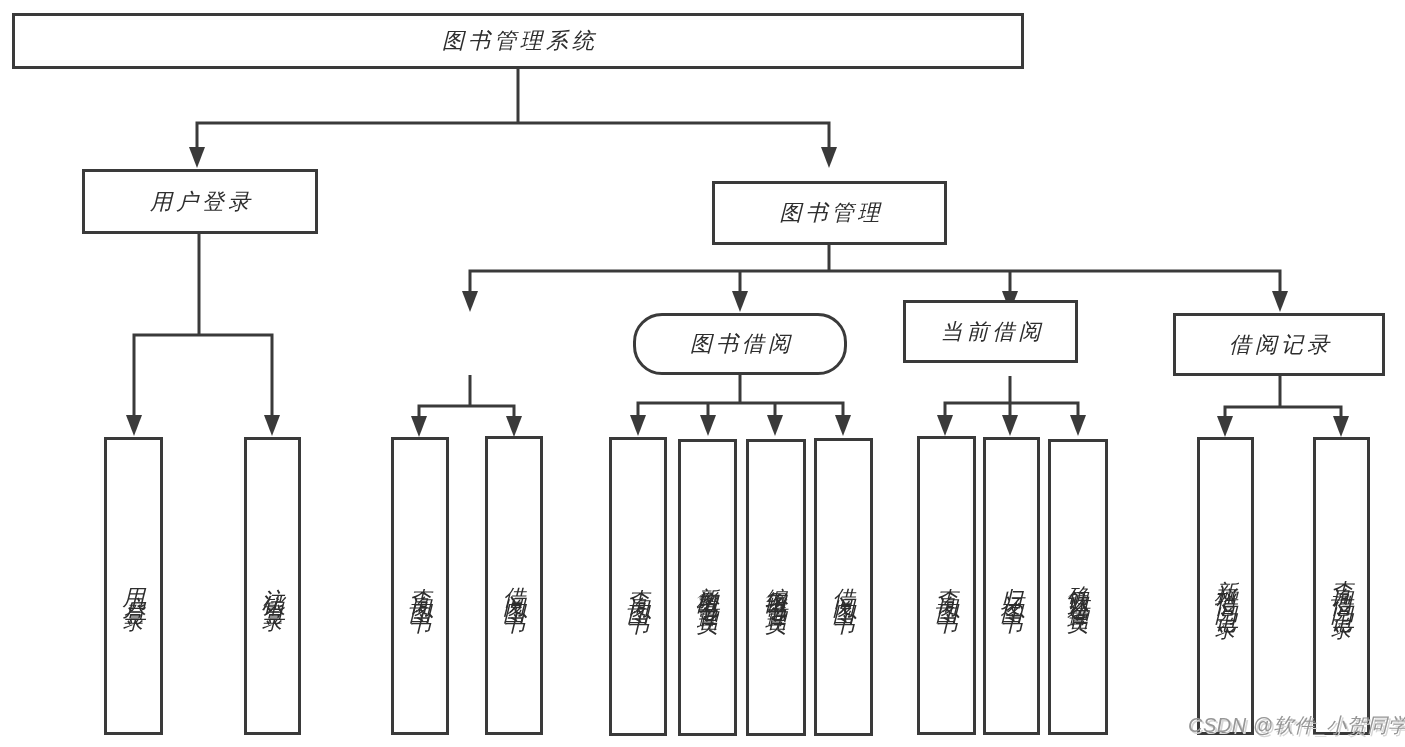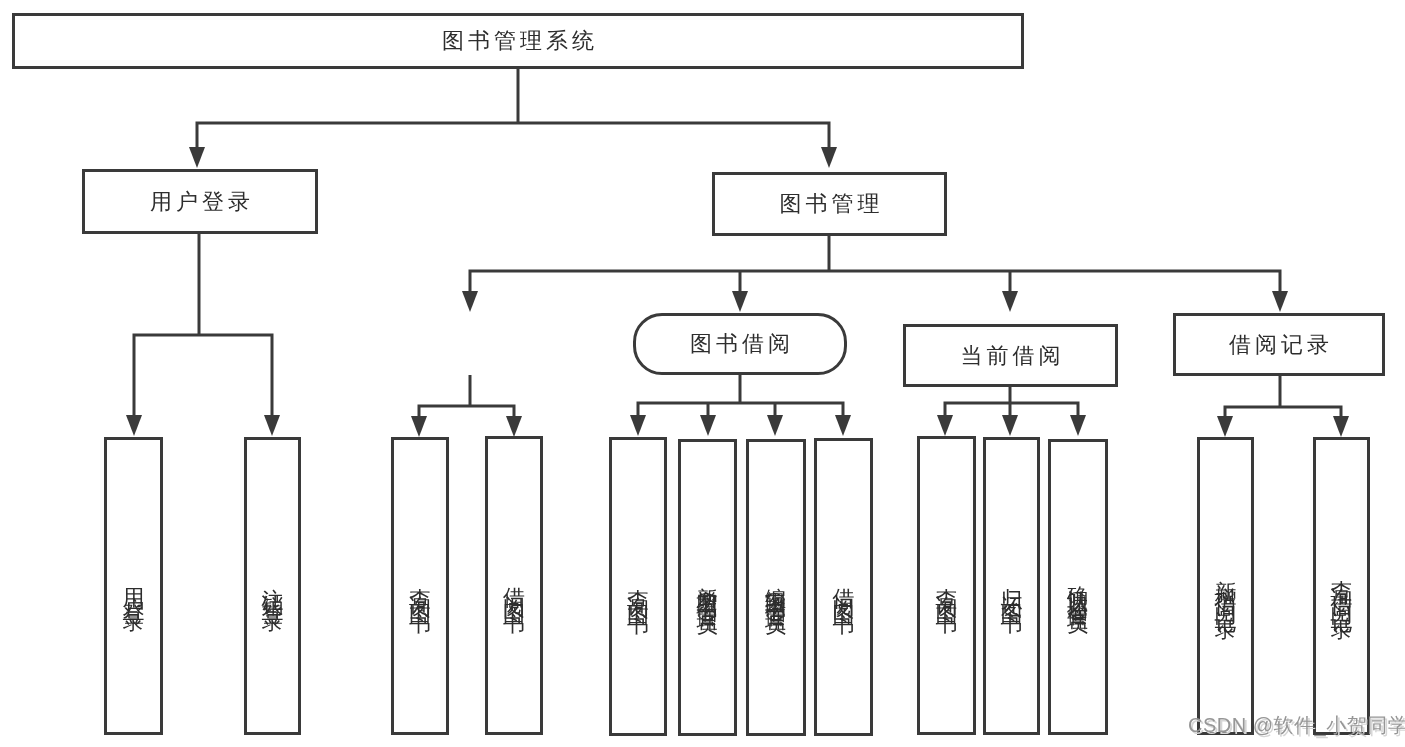--- a/index.html
+++ b/index.html
@@ -2,20 +2,21 @@
 <html><head>
 <meta charset="utf-8">
 <style>
   html,body{margin:0;padding:0;background:#ffffff;}
   .canvas{
     position:relative;
     width:1405px;height:747px;
     background:#ffffff;
     font-family:"Liberation Sans",sans-serif;
     overflow:hidden;
+    font-style:italic;
   }
   .wires{position:absolute;left:0;top:0;}
   .node{
     position:absolute;
     box-sizing:border-box;
     background:#ffffff;
     border:3px solid #3a3a3a;
     display:flex;
     align-items:center;
     justify-content:center;
@@ -110,28 +111,28 @@
     </g>
   </svg>
 
   <div class="node h" style="left:12px;top:13px;width:1012px;height:56px;">
     <span class="lbl">图书管理系统</span>
   </div>
 
   <div class="node h" style="left:82px;top:169px;width:236px;height:65px;">
     <span class="lbl">用户登录</span>
   </div>
-  <div class="node h" style="left:712px;top:172px;width:235px;height:64px;">
+  <div class="node h" style="left:712px;top:181px;width:235px;height:64px;">
     <span class="lbl">图书管理</span>
   </div>
 
   <div class="node h" style="left:633px;top:313px;width:214px;height:62px;border-radius:29px;">
     <span class="lbl">图书借阅</span>
   </div>
-  <div class="node h" style="left:903px;top:324px;width:215px;height:63px;">
+  <div class="node h" style="left:903px;top:300px;width:175px;height:63px;">
     <span class="lbl">当前借阅</span>
   </div>
   <div class="node h" style="left:1173px;top:313px;width:212px;height:63px;">
     <span class="lbl">借阅记录</span>
   </div>
 
   <div class="node leaf" style="left:104px;top:437px;width:59px;height:298px;">
     <span class="lbl">用户登录</span>
   </div>
   <div class="node leaf" style="left:244px;top:437px;width:57px;height:298px;">

